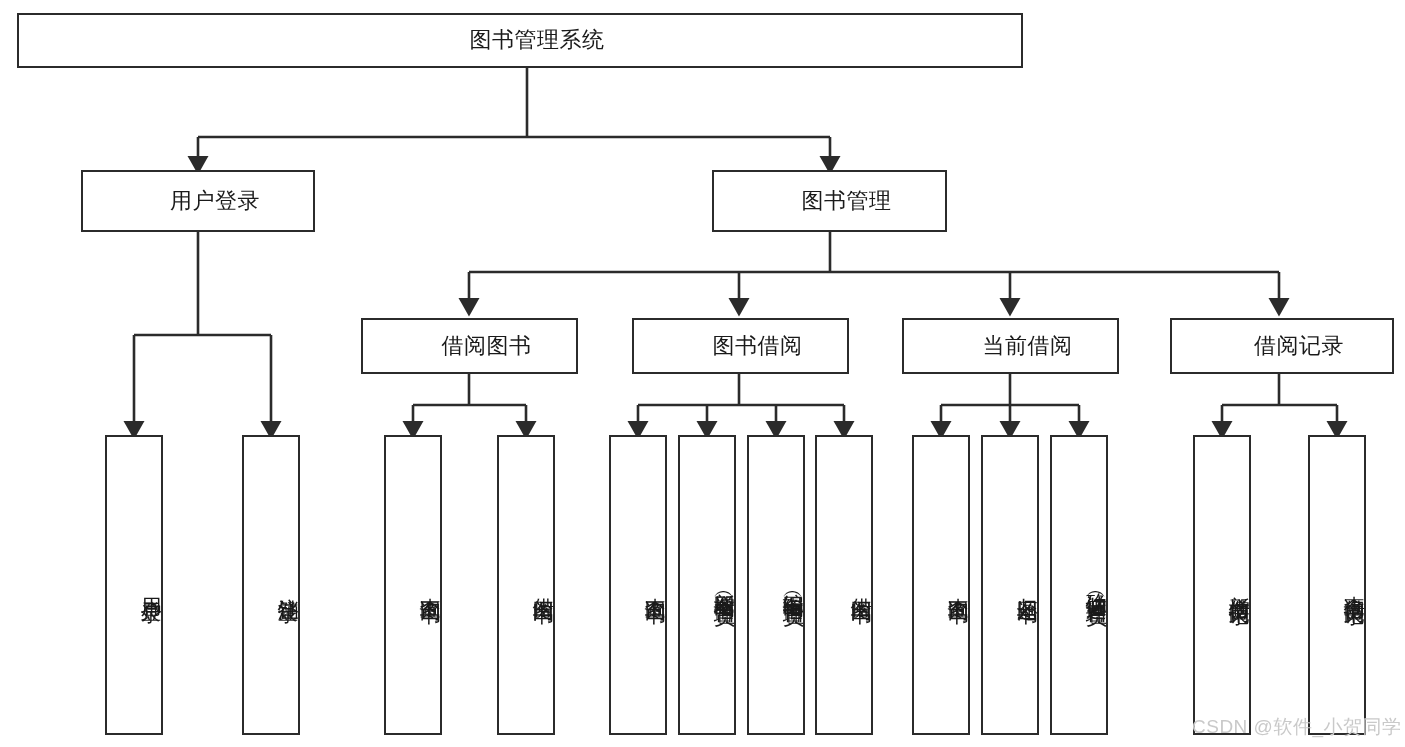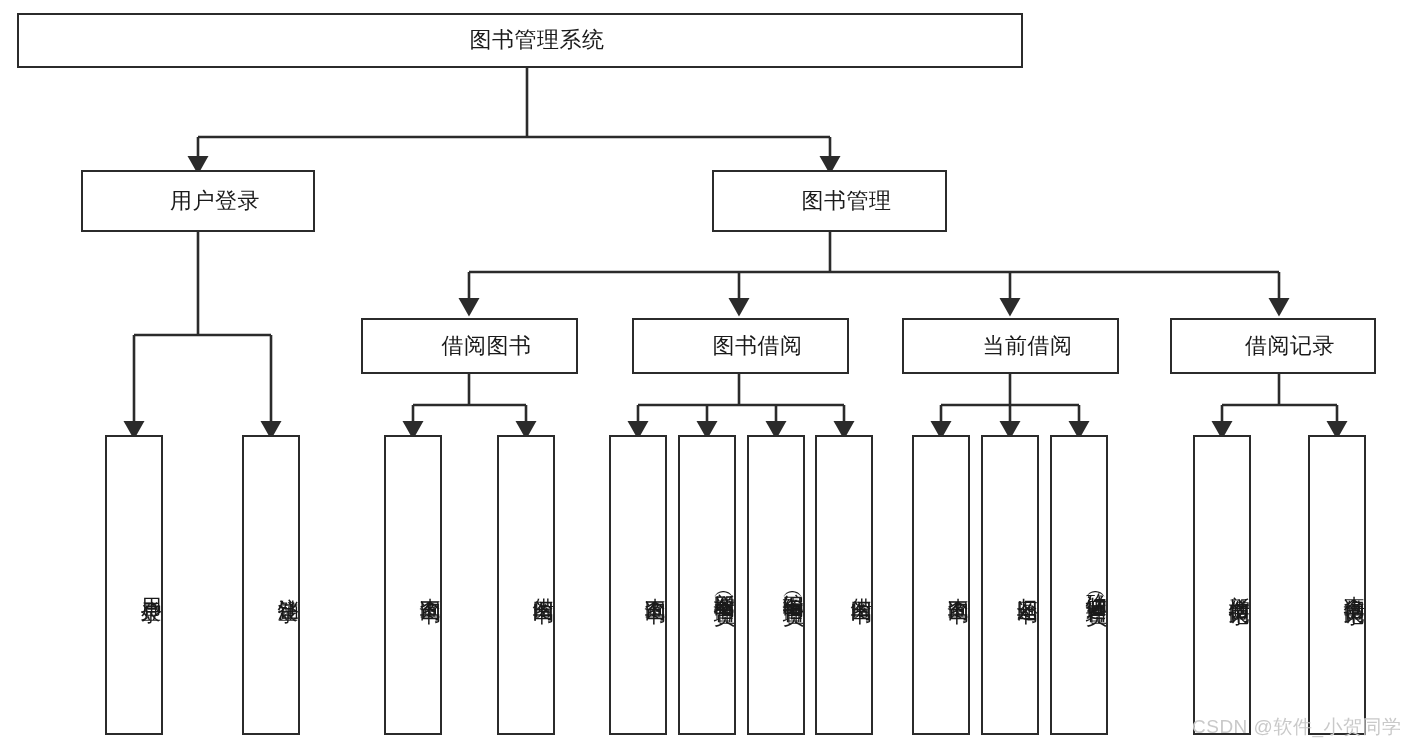--- a/index.html
+++ b/index.html
@@ -132,21 +132,21 @@
 
   <div class="node h" style="left:361px; top:318px; width:217px; height:56px;">
     <span>借阅图书</span>
   </div>
   <div class="node h" style="left:632px; top:318px; width:217px; height:56px;align-items:center;">
     <span>图书借阅</span>
   </div>
   <div class="node h" style="left:902px; top:318px; width:217px; height:56px;">
     <span>当前借阅</span>
   </div>
-  <div class="node h" style="left:1170px; top:318px; width:206px; height:56px;">
+  <div class="node h" style="left:1170px; top:318px; width:224px; height:56px;">
     <span>借阅记录</span>
   </div>
 
   <div class="node v" style="left:105px; top:435px; width:58px; height:300px;">
     <span class="vtext">用户登录</span>
   </div>
   <div class="node v" style="left:242px; top:435px; width:58px; height:300px;">
     <span class="vtext">注销登录</span>
   </div>
 

